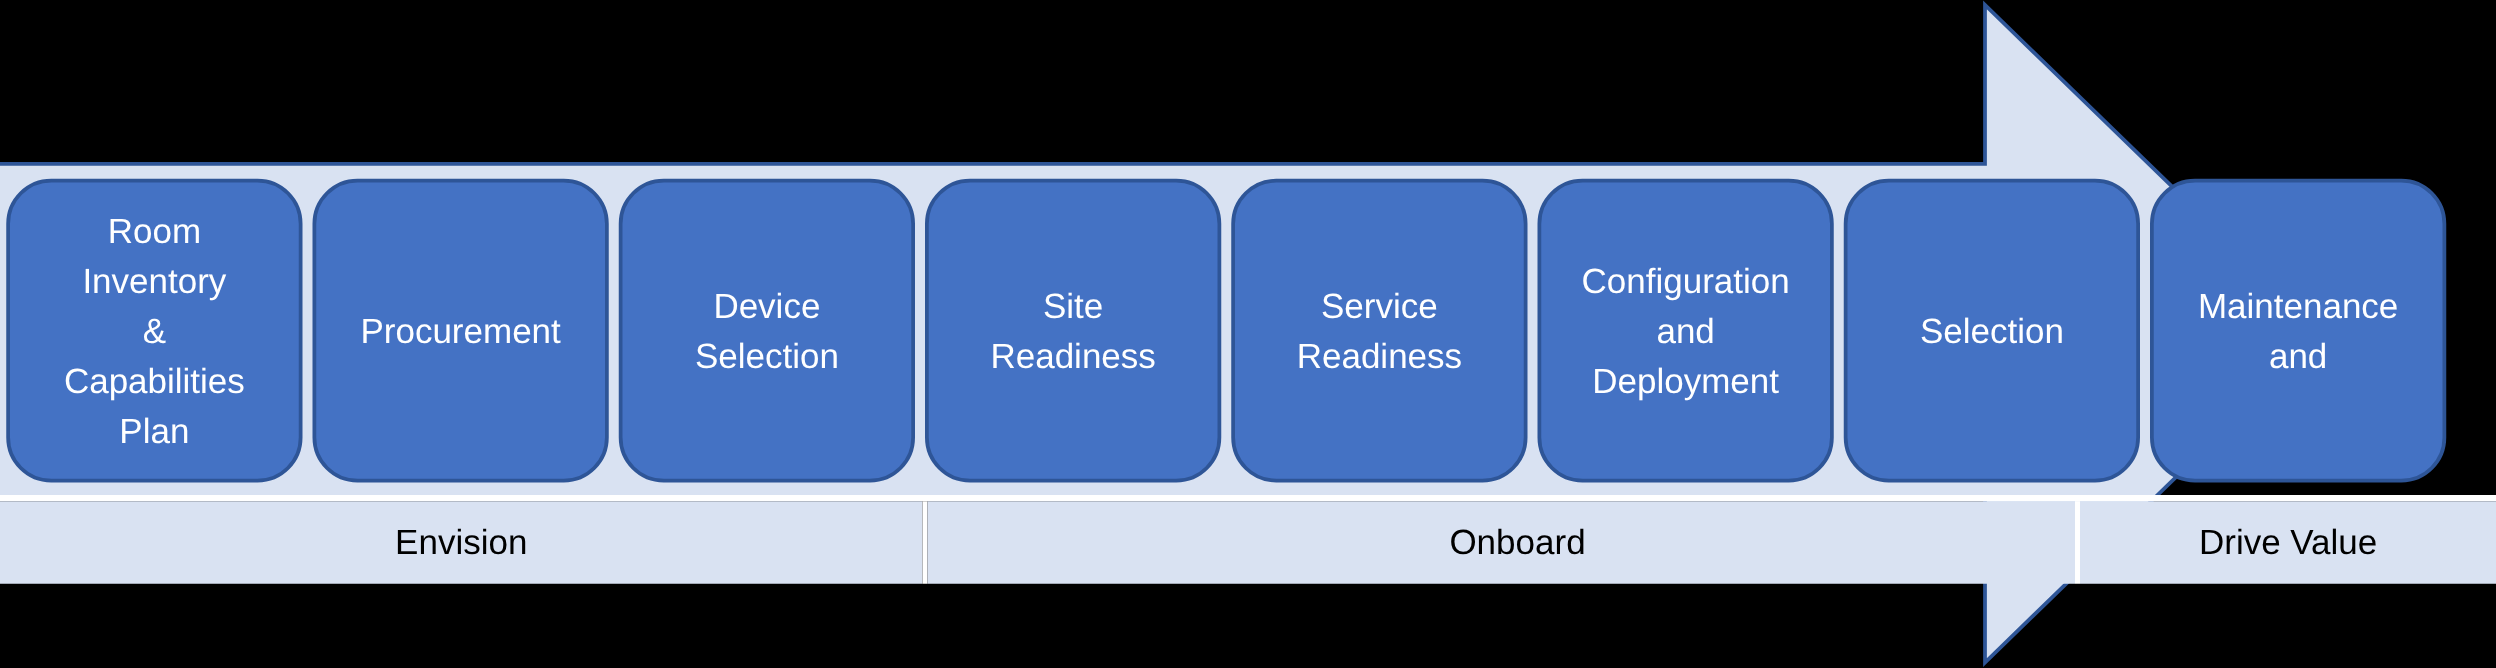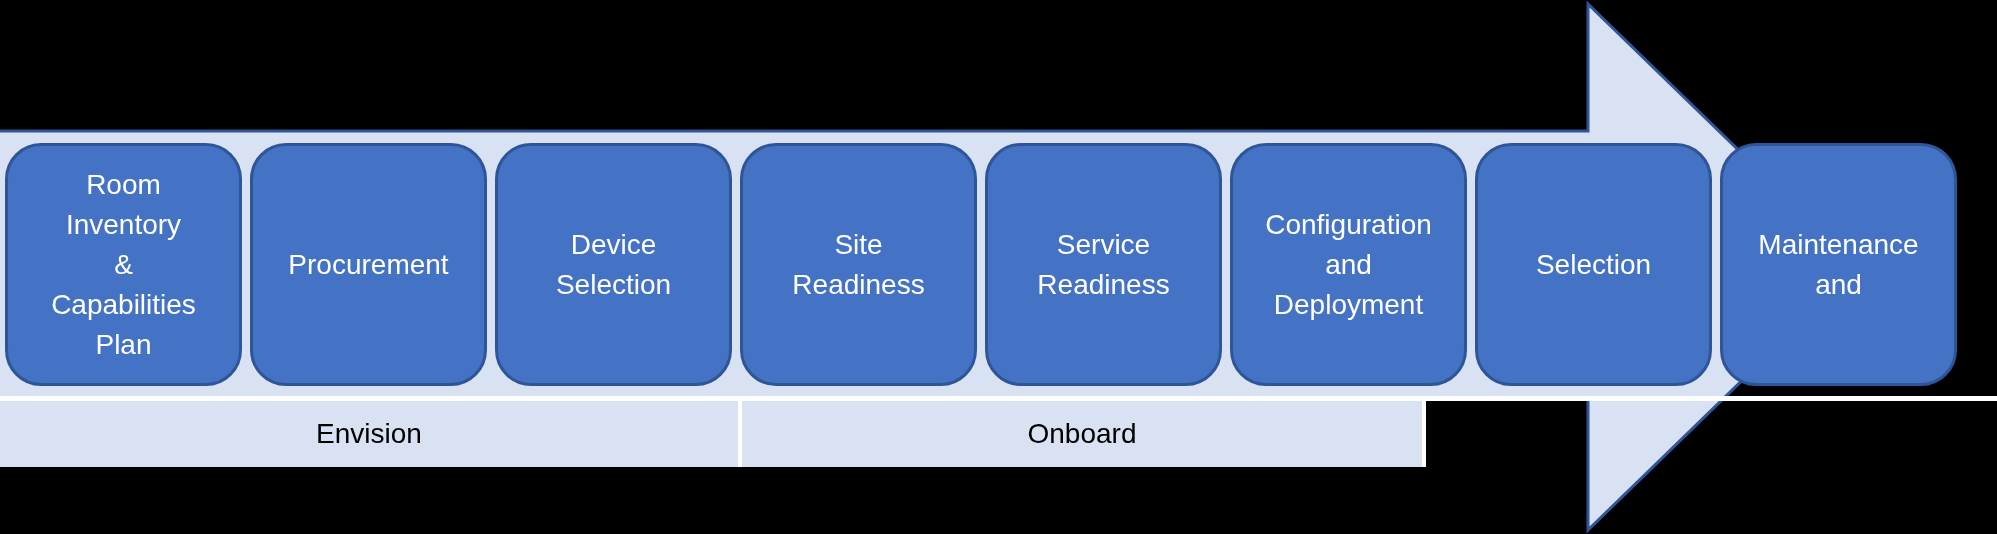--- a/index.html
+++ b/index.html
@@ -64,21 +64,21 @@
     display: flex;
   }
   .phase-cell {
     background: #D9E2F2;
     height: 66px;
     display: flex;
     align-items: center;
     justify-content: center;
   }
   .phase-cell.c1 { width: 738px; }
-  .phase-cell.c2 { width: 680px; }
+  .phase-cell.c2 { width: 892px; padding-left: 26px; }
   .phase-cell.c3 { flex: 1; }
   .phase-divider {
     width: 4px;
     height: 66px;
     background: #FFFFFF;
   }
   .phase-label {
     color: #000000;
     font-size: 28px;
     line-height: 66px;
@@ -98,20 +98,23 @@
 
   <div class="phase-band">
     <div class="phase-cell c1">
       <span class="phase-label">Envision</span>
     </div>
     <div class="phase-divider"></div>
     <div class="phase-cell c2">
       <span class="phase-label">Onboard</span>
     </div>
     <div class="phase-divider"></div>
+    <div class="phase-cell c3">
+      <span class="phase-label">Drive Value</span>
+    </div>
   </div>
 
   <div class="stage-row">
 
     <div class="stage-box">
       <div class="stage-label">
         <div>Room</div>
         <div>Inventory</div>
         <div>&amp;</div>
         <div>Capabilities</div>

